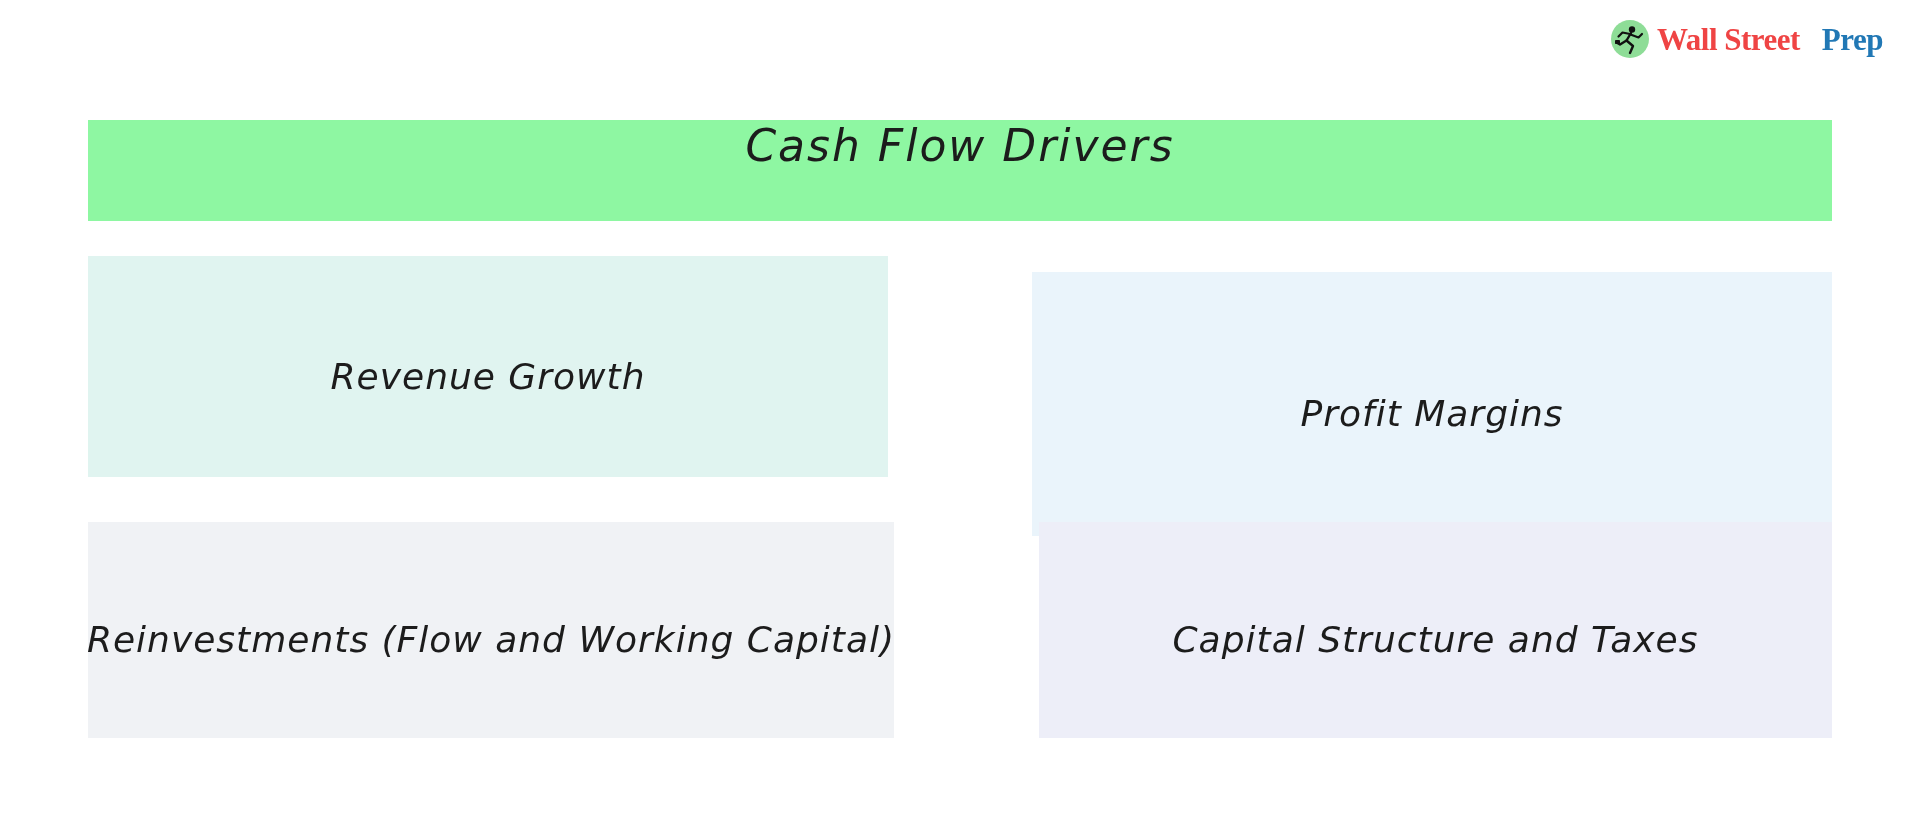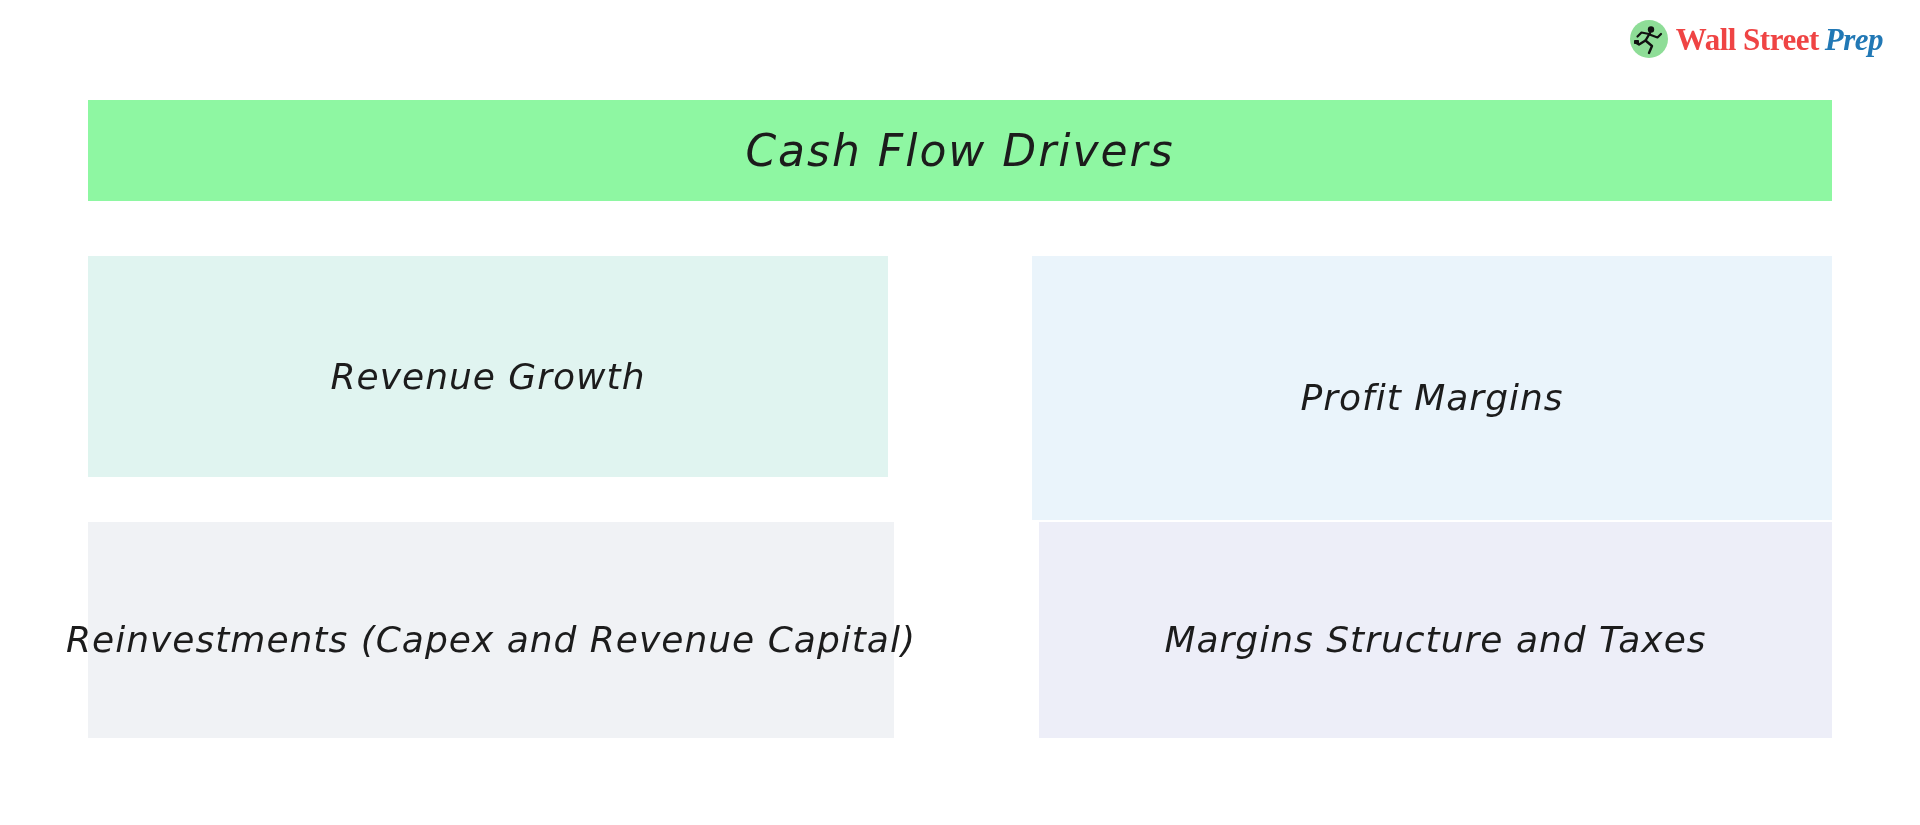--- a/index.html
+++ b/index.html
@@ -35,30 +35,30 @@
   }
   .logo-icon svg { display: block; }
   .logo-text {
     font-family: "Liberation Serif", serif;
     font-weight: 700;
     font-size: 31px;
     letter-spacing: -0.5px;
     white-space: nowrap;
     line-height: 1;
   }
-  .logo-text .part2 { margin-left: 6px; font-style: italic; }
+  .logo-text .part2 { margin-left: 22px; }
   
   .banner {
     position: absolute;
     left: 88px;
-    top: 100px;
+    top: 120px;
     width: 1744px;
     height: 101px;
     display: flex;
-    align-items: center;
+    align-items: flex-start;
     justify-content: center;
   }
   .banner-label {
     font-style: italic;
     font-size: 44px;
     letter-spacing: 2px;
     color: #1c1c1c;
     white-space: nowrap;
   }
   
@@ -71,21 +71,21 @@
   .box-label {
     font-style: italic;
     font-size: 36px;
     letter-spacing: 1px;
     color: #1c1c1c;
     white-space: nowrap;
     text-align: center;
     margin-top: 19px;
   }
   .box-revenue   { left: 88px;   top: 256px; width: 800px; height: 221px; }
-  .box-profit    { left: 1032px; top: 256px; width: 800px; height: 264px; }
+  .box-profit    { left: 1032px; top: 272px; width: 800px; height: 264px; }
   .box-reinvest  { left: 88px;   top: 522px; width: 806px; height: 216px; }
   .box-capital   { left: 1039px; top: 522px; width: 793px; height: 216px; }
 </style>
 </head>
 <body>
 
 <div class="canvas">
 
   <div class="logo">
     <span class="logo-icon" style="background: rgb(142, 221, 151);">
@@ -109,20 +109,20 @@
 
   <div class="box box-revenue" style="background: rgb(224, 244, 240);">
     <span class="box-label">Revenue Growth</span>
   </div>
 
   <div class="box box-profit" style="background: rgb(234, 244, 251);">
     <span class="box-label">Profit Margins</span>
   </div>
 
   <div class="box box-reinvest" style="background: rgb(240, 242, 245);">
-    <span class="box-label">Reinvestments (Capex and Revenue Capital)</span>
+    <span class="box-label">Reinvestments (Flow and Working Capital)</span>
   </div>
 
   <div class="box box-capital" style="background: rgb(237, 238, 248);">
-    <span class="box-label">Margins Structure and Taxes</span>
+    <span class="box-label">Capital Structure and Taxes</span>
   </div>
 
 </div>
 
 </body></html>

